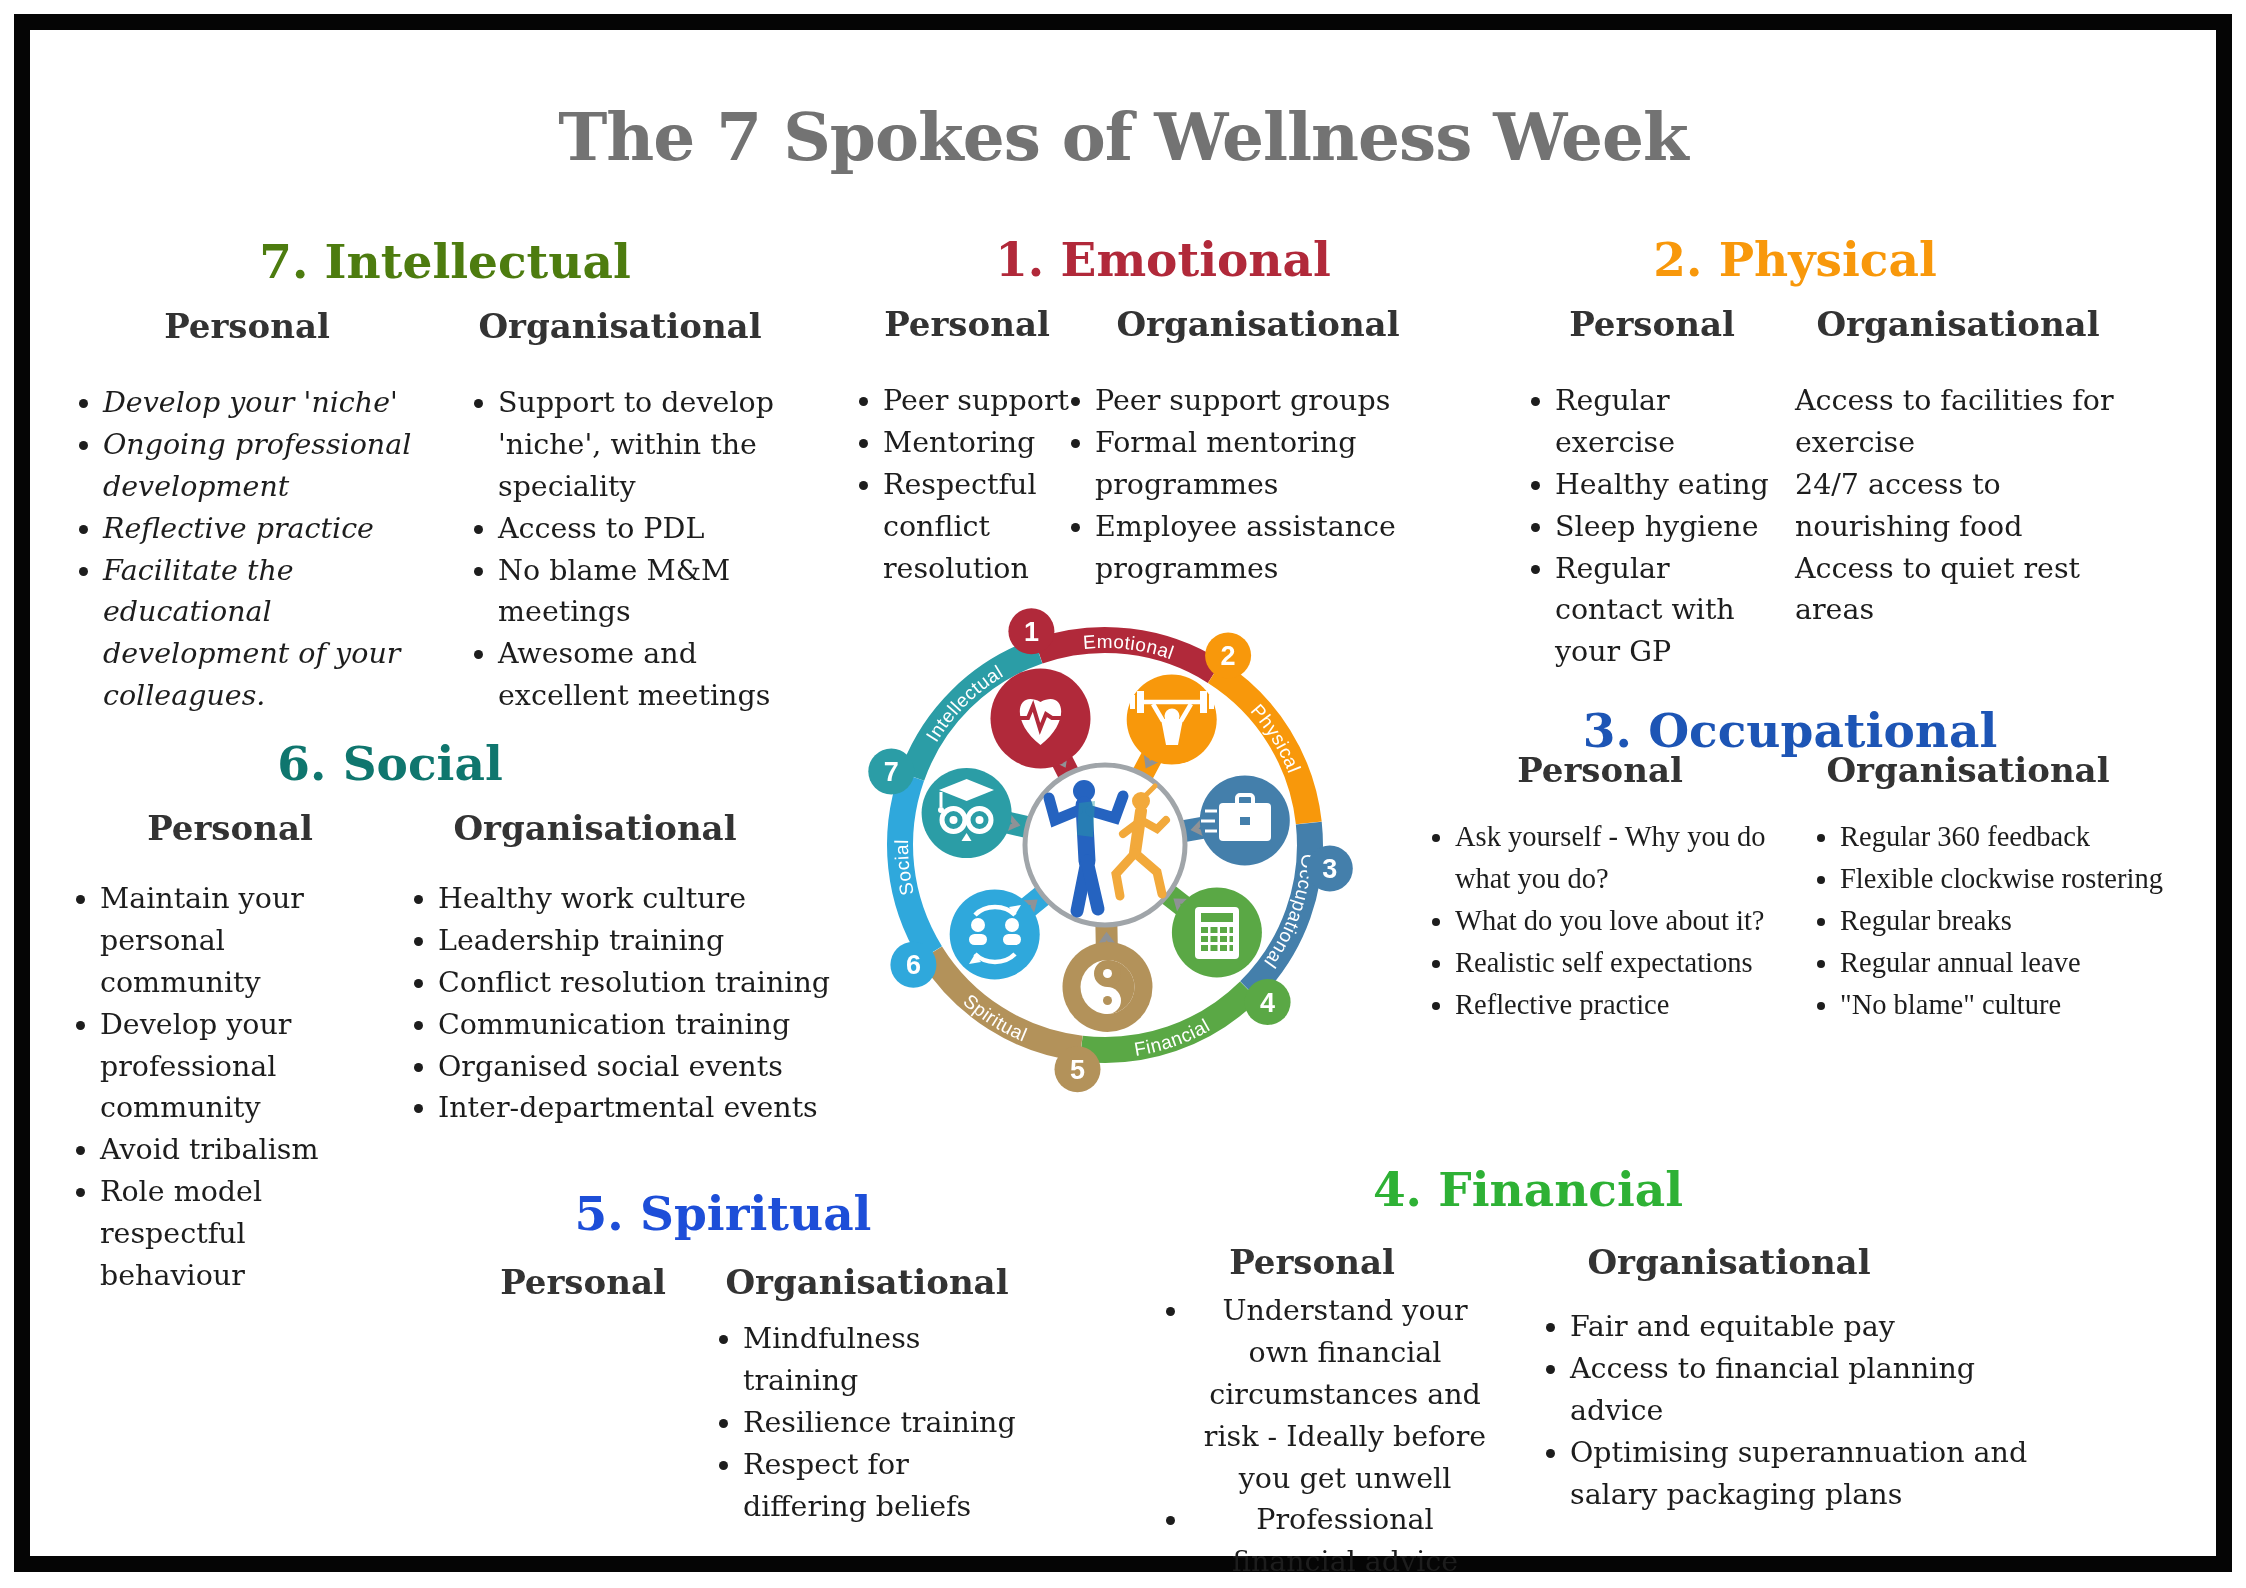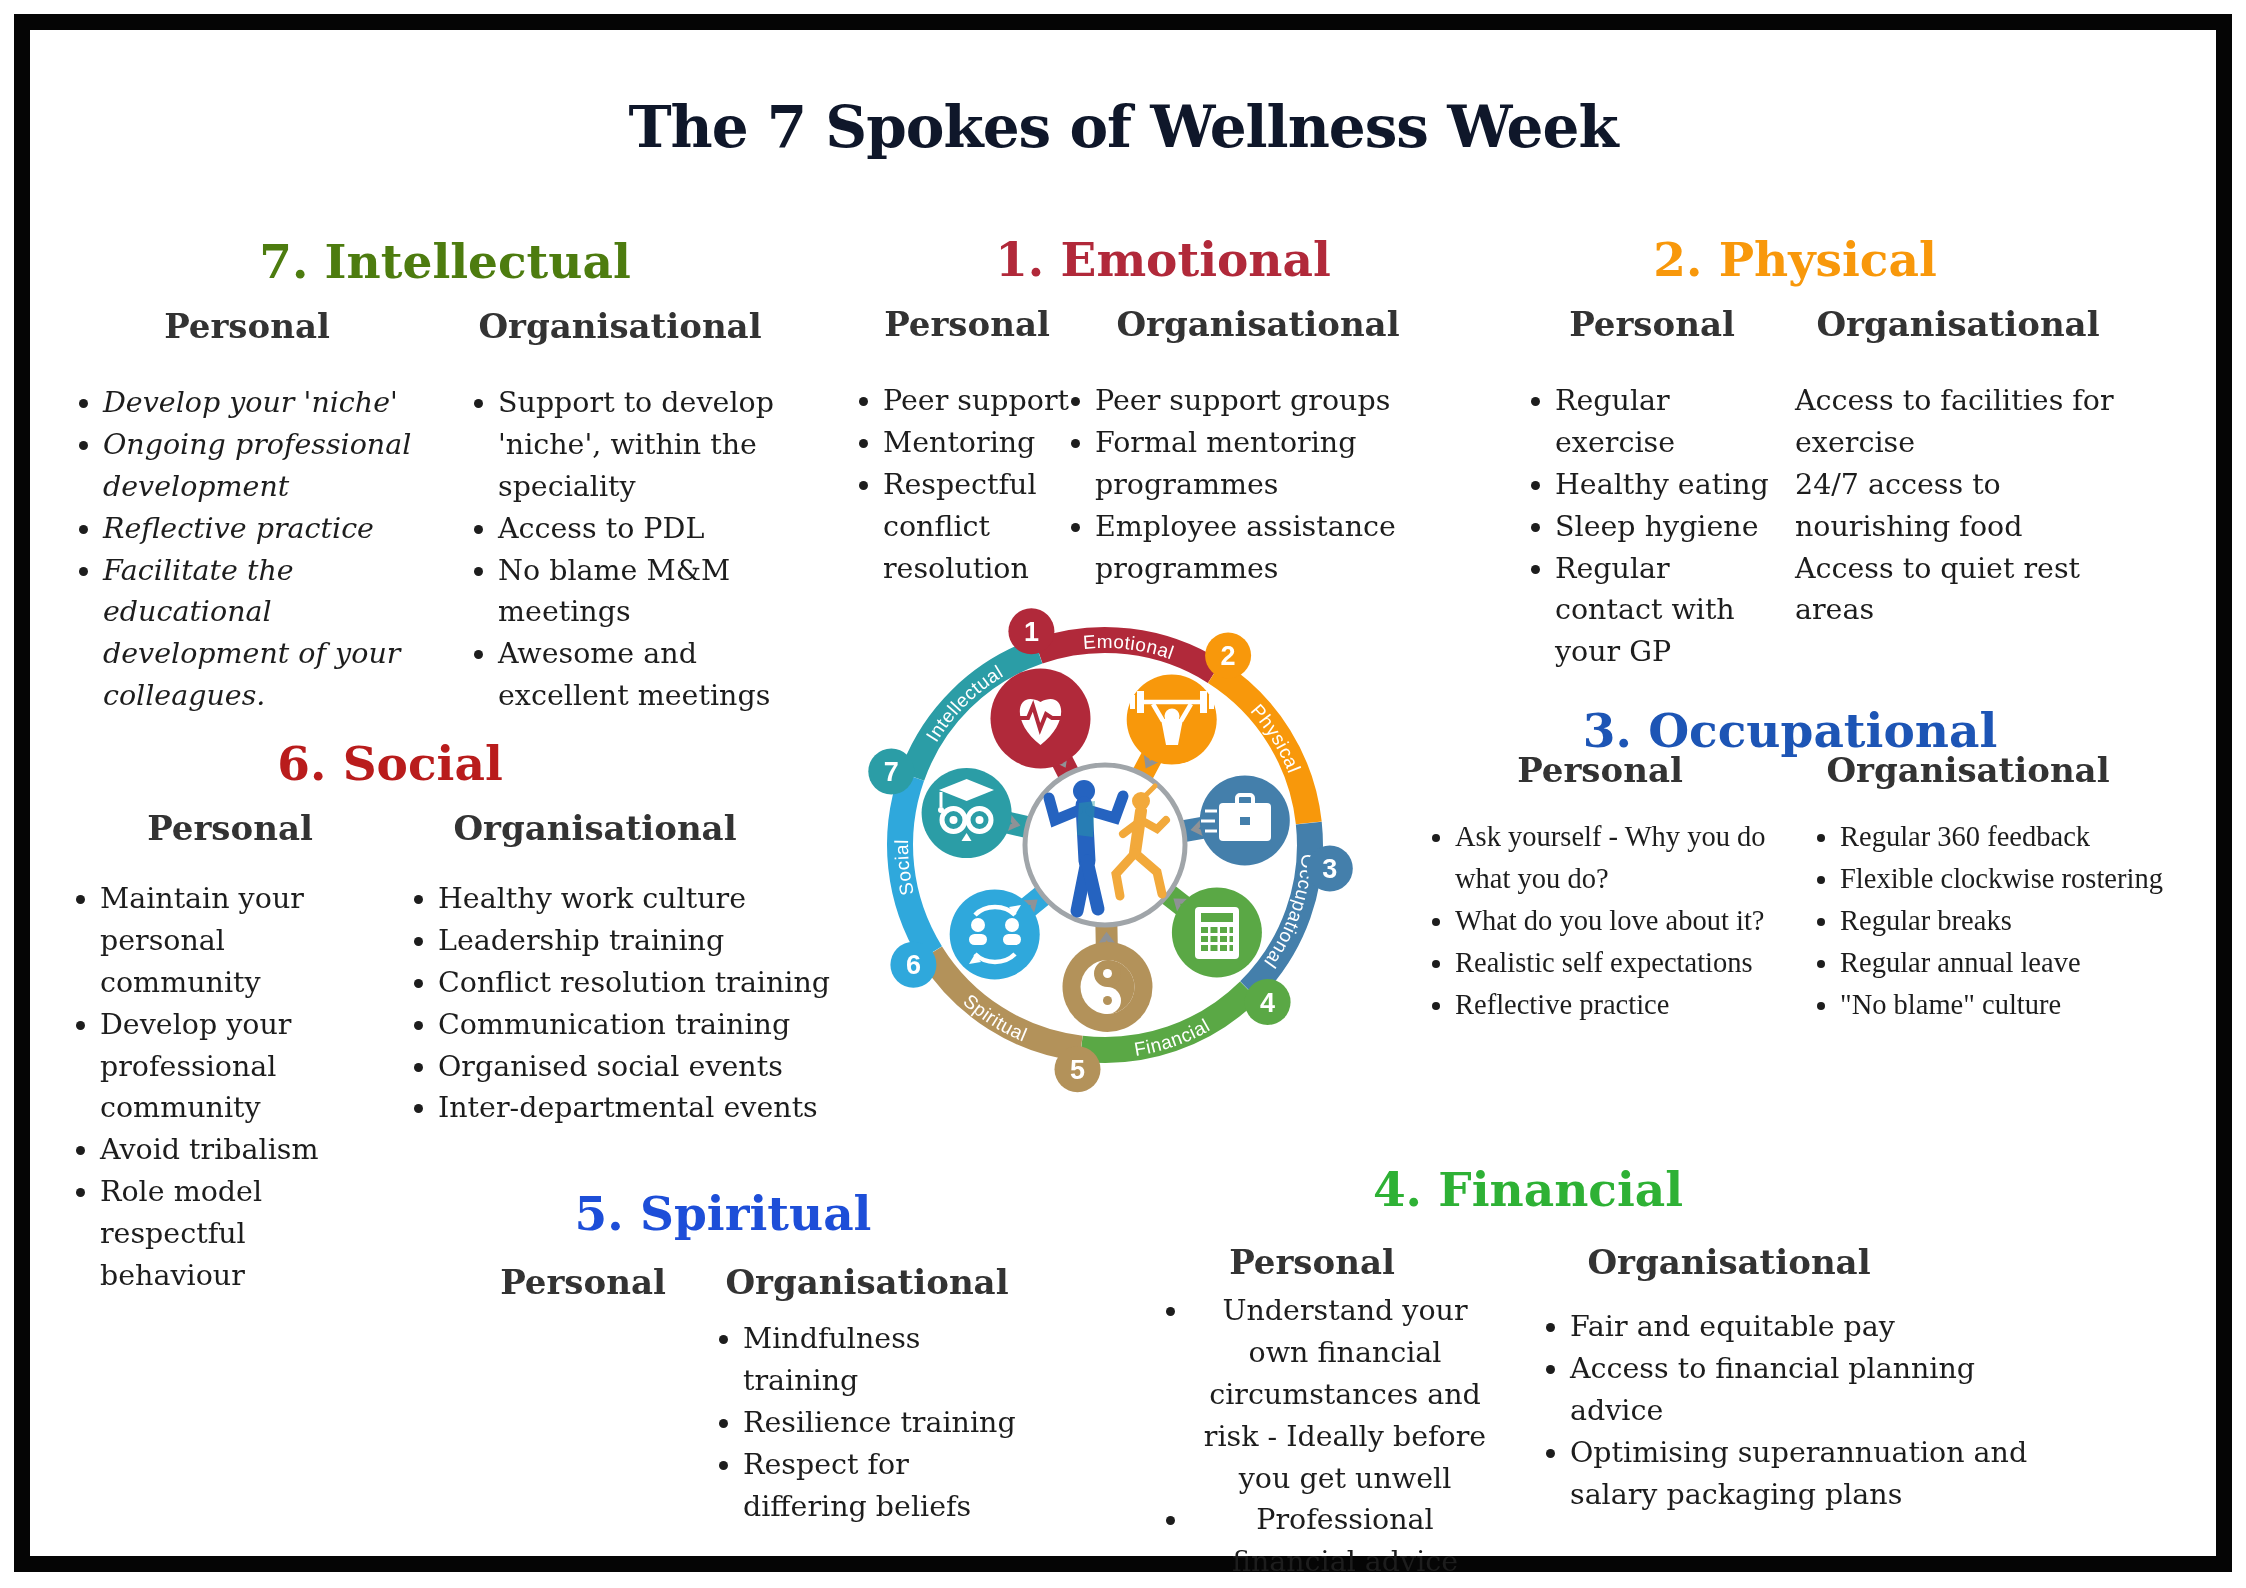--- a/index.html
+++ b/index.html
@@ -1,32 +1,32 @@
 <!DOCTYPE html>
 <html><head>
 <meta charset="utf-8">
 <style>
   html,body{margin:0;padding:0;background:#ffffff;}
   #page{position:relative;width:2246px;height:1588px;background:#fff;overflow:hidden;
         font-family:"DejaVu Serif","Liberation Serif",serif;color:#2b2b2b;}
   .frame{position:absolute;left:14px;top:14px;right:14px;bottom:16px;border:16px solid #050505;}
   .main-title{position:absolute;left:0;top:54px;width:100%;text-align:center;
-              font-size:58px;font-weight:bold;color:#0f172a;letter-spacing:-1px;}
+              font-size:66px;font-weight:bold;color:#737373;letter-spacing:-1px;}
   .section{position:absolute;}
   .sec-title{position:absolute;top:0;text-align:center;font-size:47px;font-weight:bold;margin:0;white-space:nowrap;}
   .col{position:absolute;top:72px;}
   .hdr{font-size:34px;font-weight:bold;text-align:center;margin:0;color:#333;white-space:nowrap;}
   .col ul{margin:36px 0 0 0;padding:0 0 0 38px;font-size:28.5px;line-height:1.47;color:#1d1d1d;}
   .col ul.plain{list-style:none;padding-left:0;}
   li{margin:0;}
 
   
   .c-intellectual{color:#4d7c0f}.c-emotional{color:#b1293a}.c-physical{color:#f8980b}
   .c-occupational{color:#1d55b5}.c-financial{color:#2eb135}.c-spiritual{color:#1d4ed8}
-  .c-social{color:#b91c1c}
+  .c-social{color:#0f766e}
 
   
   #sec-intellectual{left:65px;top:234px;width:760px;}
   #sec-intellectual .sec-title{left:0;width:760px;}
   #sec-intellectual .col-p{left:0;width:364px;}  #sec-intellectual .col-p ul{width:345px;font-style:italic;}
   #sec-intellectual .col-o{left:395px;width:320px;} #sec-intellectual .col-o ul{width:300px;}
 
   #sec-emotional{left:845px;top:232px;width:660px;}
   #sec-emotional .sec-title{left:0;width:636px;}
   #sec-emotional .col-p{left:0;width:244px;}  #sec-emotional .col-p ul{width:250px;}

